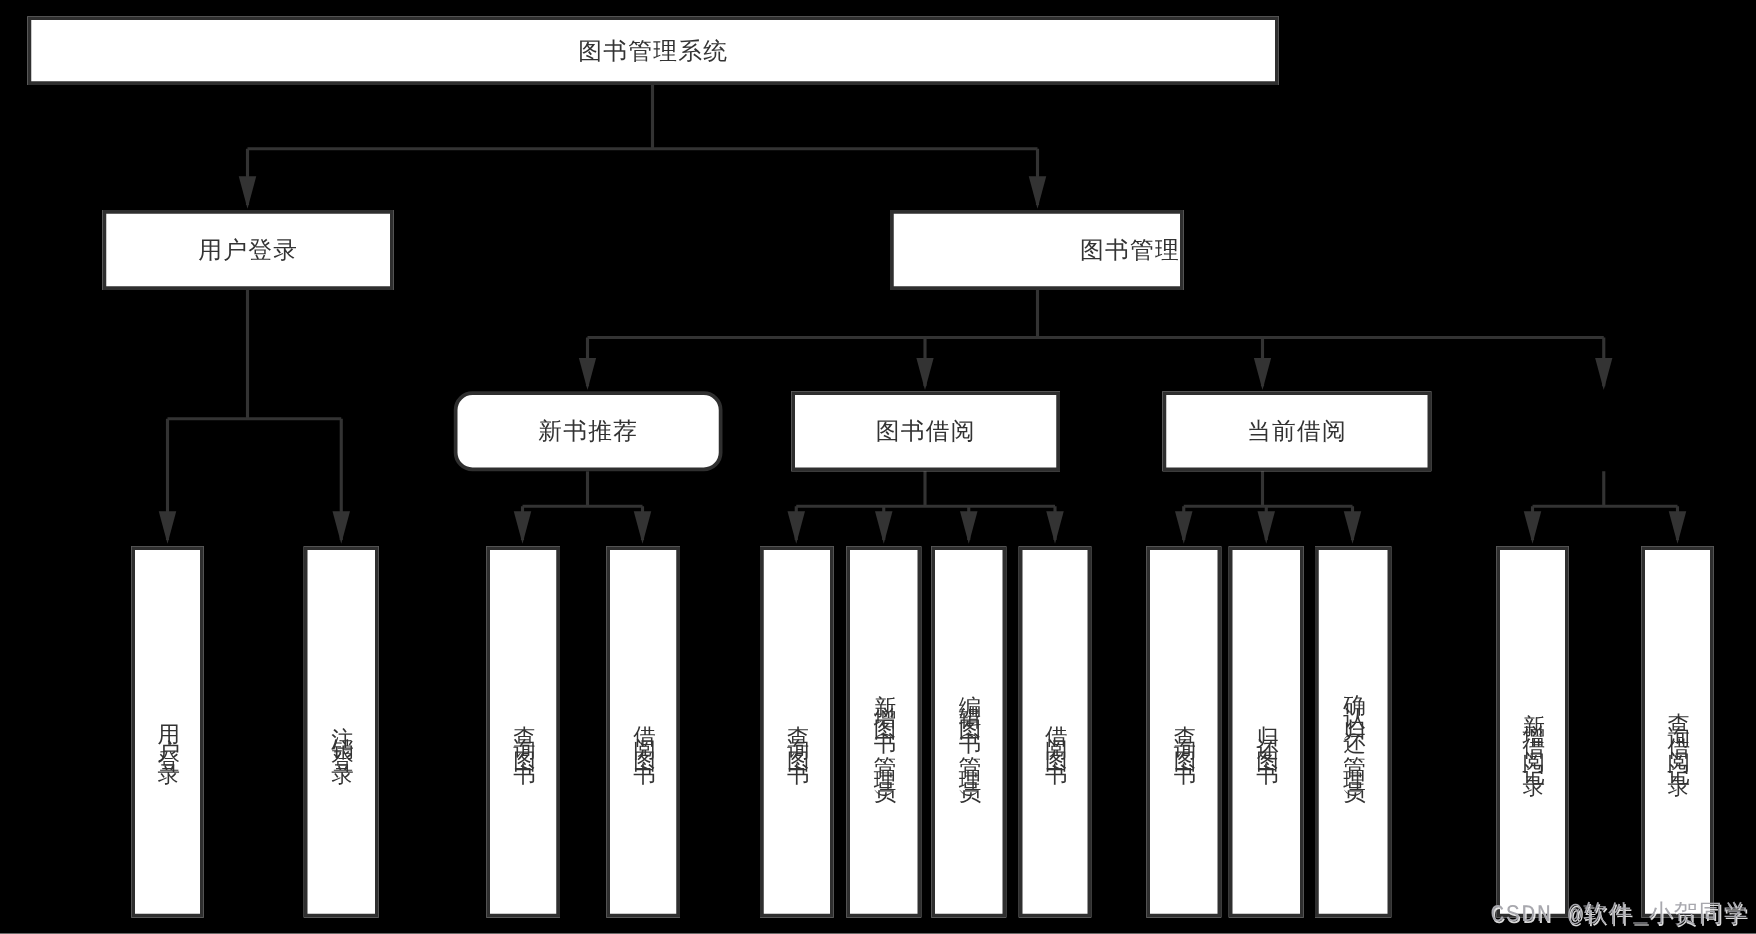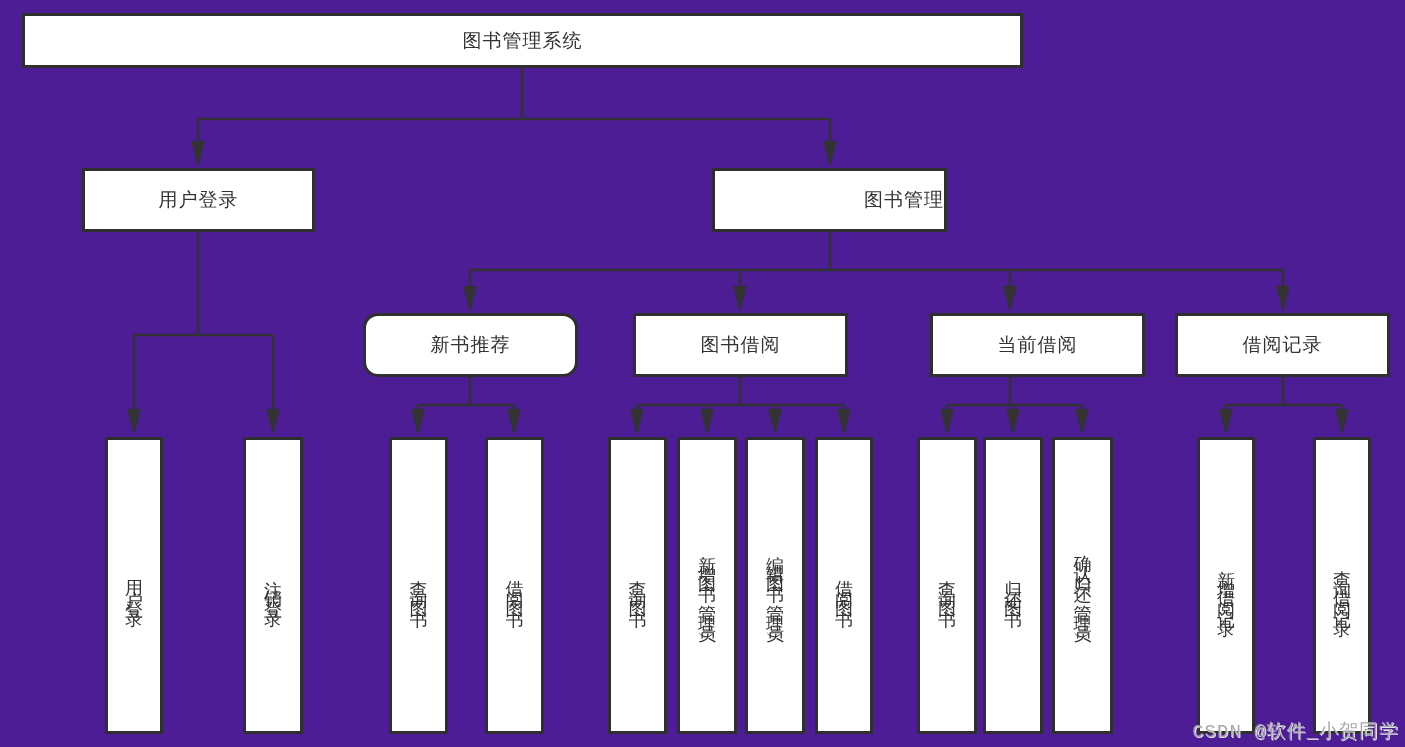--- a/index.html
+++ b/index.html
@@ -1,17 +1,17 @@
 <!DOCTYPE html>
 <html><head>
 <meta charset="utf-8">
 <style>
   html,body { margin:0; padding:0; background:#ffffff; }
   .canvas {
-    position:relative; width:1405px; height:747px; background:#4c1d95;
+    position:relative; width:1405px; height:747px; background:#000000;
     overflow:hidden;
     font-family:"DejaVu Sans","Liberation Sans",sans-serif;
     color:#333333;
   }
   .wires { position:absolute; left:0; top:0; width:1405px; height:747px; pointer-events:none; }
   .node {
     position:absolute; background:#ffffff; border:3px solid #2f2f2f;
     box-sizing:border-box; display:flex; align-items:center; justify-content:center;
   }
   .node .lbl { font-size:19px; letter-spacing:1px; white-space:nowrap; }
@@ -95,23 +95,20 @@
 
   <div class="node" style="left:363px; top:313px; width:215px; height:64px;border-radius:15px;">
     <span class="lbl">新书推荐</span>
   </div>
   <div class="node" style="left:633px; top:313px; width:215px; height:64px;">
     <span class="lbl">图书借阅</span>
   </div>
   <div class="node" style="left:930px; top:313px; width:215px; height:64px;text-align:right;">
     <span class="lbl">当前借阅</span>
   </div>
-  <div class="node" style="left:1175px; top:313px; width:215px; height:64px;">
-    <span class="lbl">借阅记录</span>
-  </div>
 
   <div class="node leaf" style="left:105px; top:437px; width:58px; height:297px;">
     <span class="vtext">用户登录</span>
   </div>
   <div class="node leaf" style="left:243px; top:437px; width:60px; height:297px;">
     <span class="vtext">注销登录</span>
   </div>
 
   <div class="node leaf" style="left:389px; top:437px; width:59px; height:297px;">
     <span class="vtext">查询图书</span>

